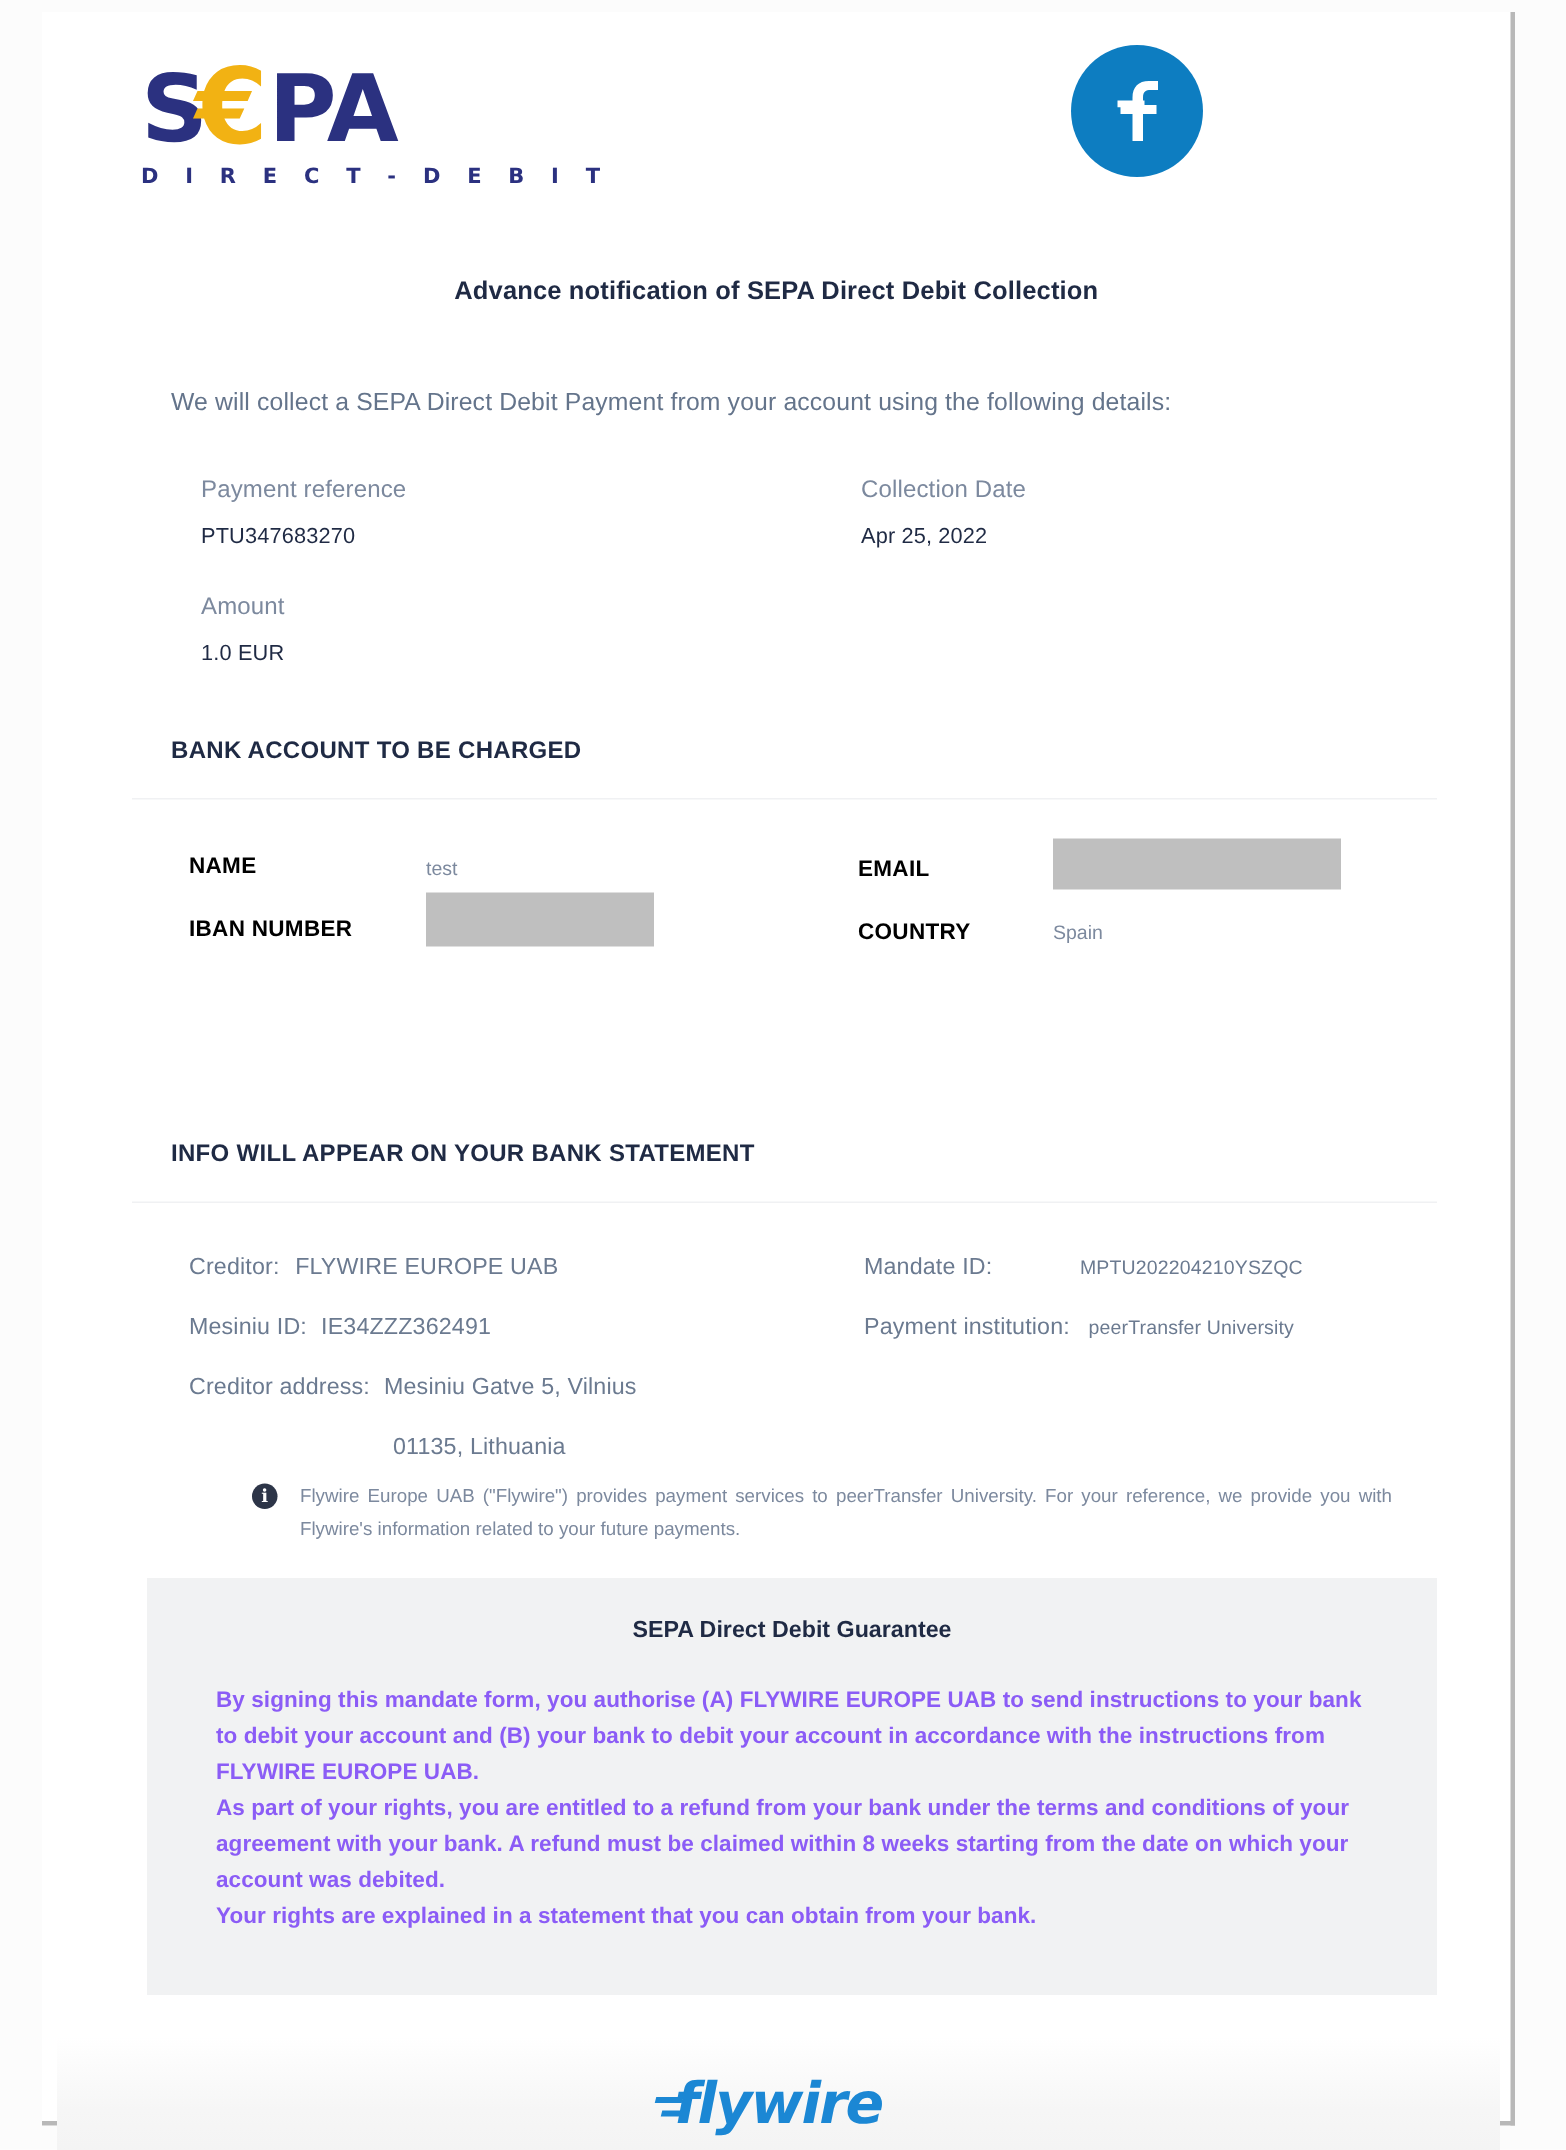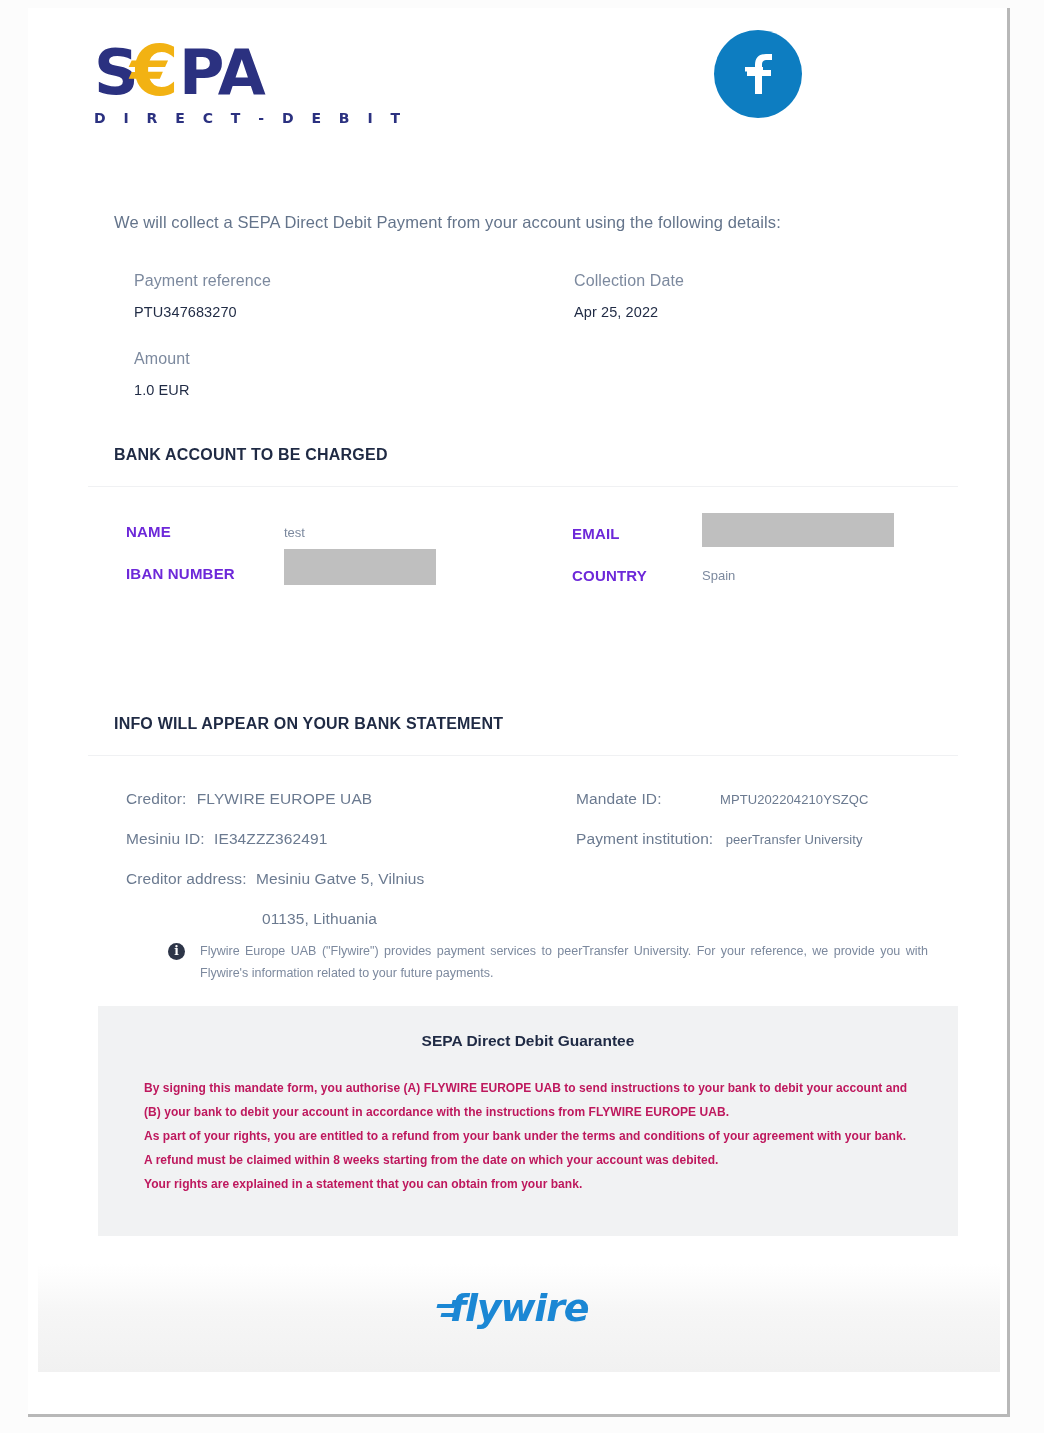--- a/index.html
+++ b/index.html
@@ -146,21 +146,21 @@
     position: relative;
     margin-top: 28px;
     margin-left: 98px;
     width: 840px;
     height: 90px;
   }
   .bk-label {
     position: absolute;
     font-size: 15px;
     font-weight: bold;
-    color: #6d28d9;
+    color: #000000;
     letter-spacing: 0.2px;
   }
   .bk-value {
     position: absolute;
     font-size: 13px;
     color: #7c899e;
   }
   .redact {
     position: absolute;
     background: #bfbfbf;
@@ -225,24 +225,24 @@
     box-sizing: border-box;
   }
   .g-title {
     text-align: center;
     font-size: 15.5px;
     font-weight: bold;
     color: #1f2a44;
     margin-bottom: 26px;
   }
   .g-para {
-    font-size: 12px;
+    font-size: 15px;
     font-weight: bold;
     line-height: 24px;
-    color: #be185d;
+    color: #8b5cf6;
     letter-spacing: 0.05px;
   }
 
   
   .footer {
     margin-top: 28px;
     margin-left: 10px;
     width: 962px;
     height: 108px;
     background: linear-gradient(#ffffff 0%, #f6f6f6 45%, #f1f1f1 100%);
@@ -300,20 +300,21 @@
 
     <div class="fw-badge">
       <svg width="88" height="88" viewBox="0 0 88 88">
         <path d="M52 24 C45 24 41 28 41 35 L41 40 L33 40 L33 46 L41 46 L41 64 L48 64 L48 46 L57 46 L57 40 L48 40 L48 35 C48 31 50 30 53 30 L58 30 L58 24 Z" fill="#ffffff"></path>
         <rect x="31" y="37" width="18" height="4.5" fill="#ffffff"></rect>
       </svg>
     </div>
 
   </div>
 
+  <div class="doc-title">Advance notification of SEPA Direct Debit Collection</div>
   <div class="intro">We will collect a SEPA Direct Debit Payment from your account using the following details:</div>
 
   <div class="summary">
     <div>
       <div class="sum-label">Payment reference</div>
       <div class="sum-value">PTU347683270</div>
     </div>
     <div>
       <div class="sum-label">Collection Date</div>
       <div class="sum-value">Apr 25, 2022</div>

